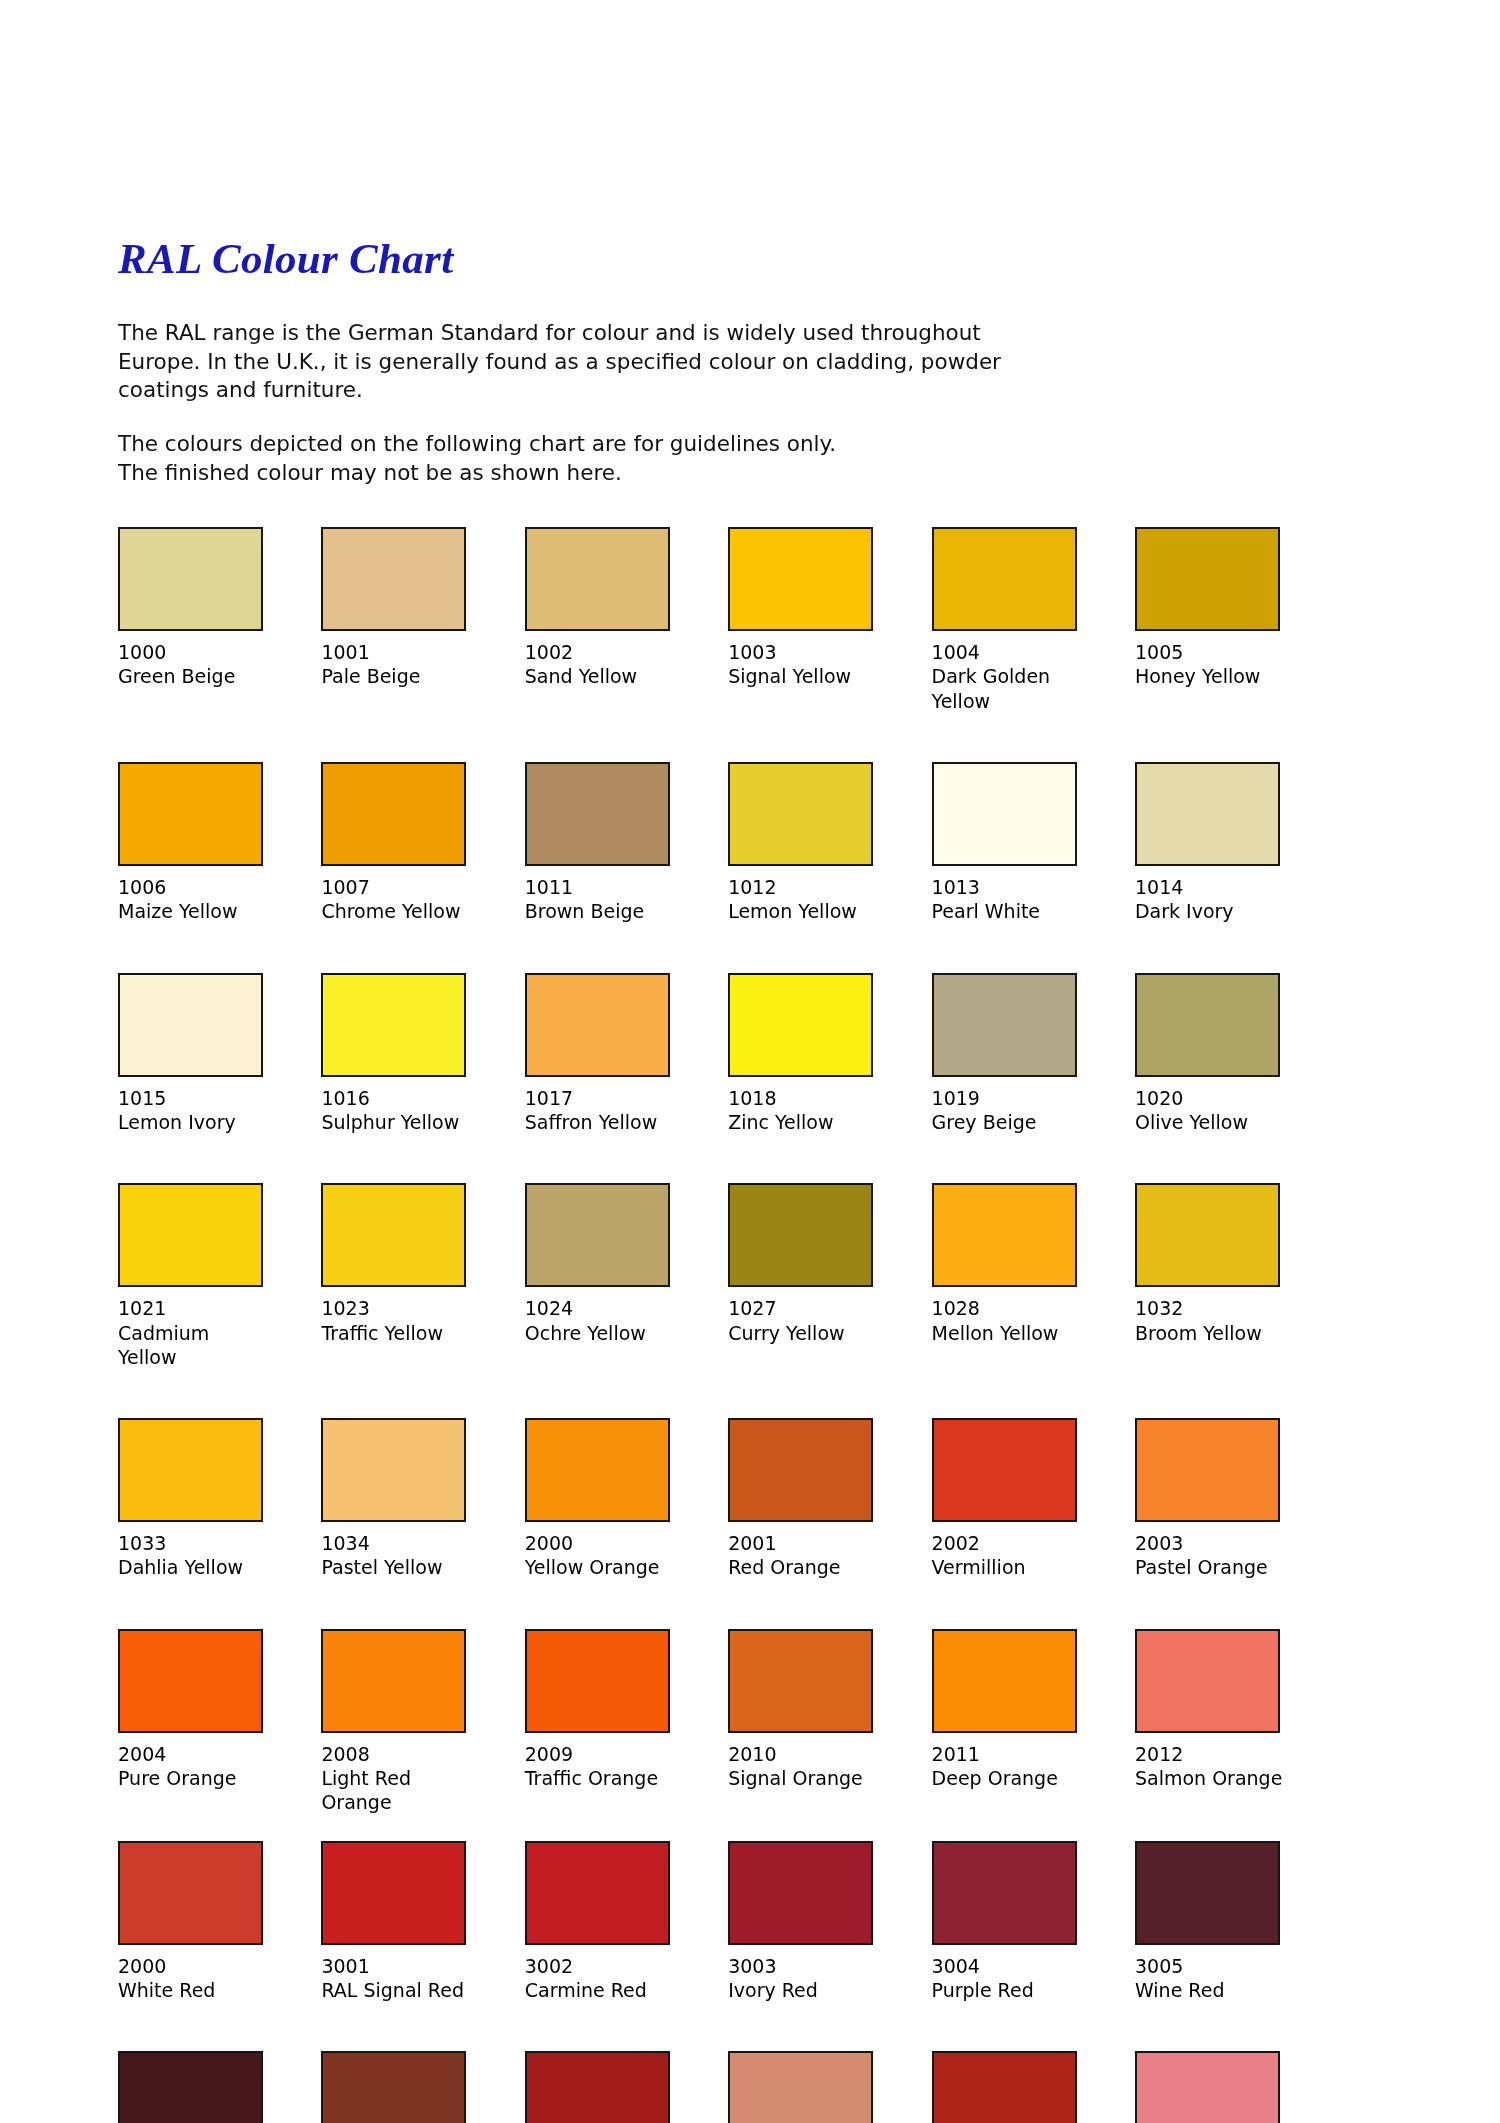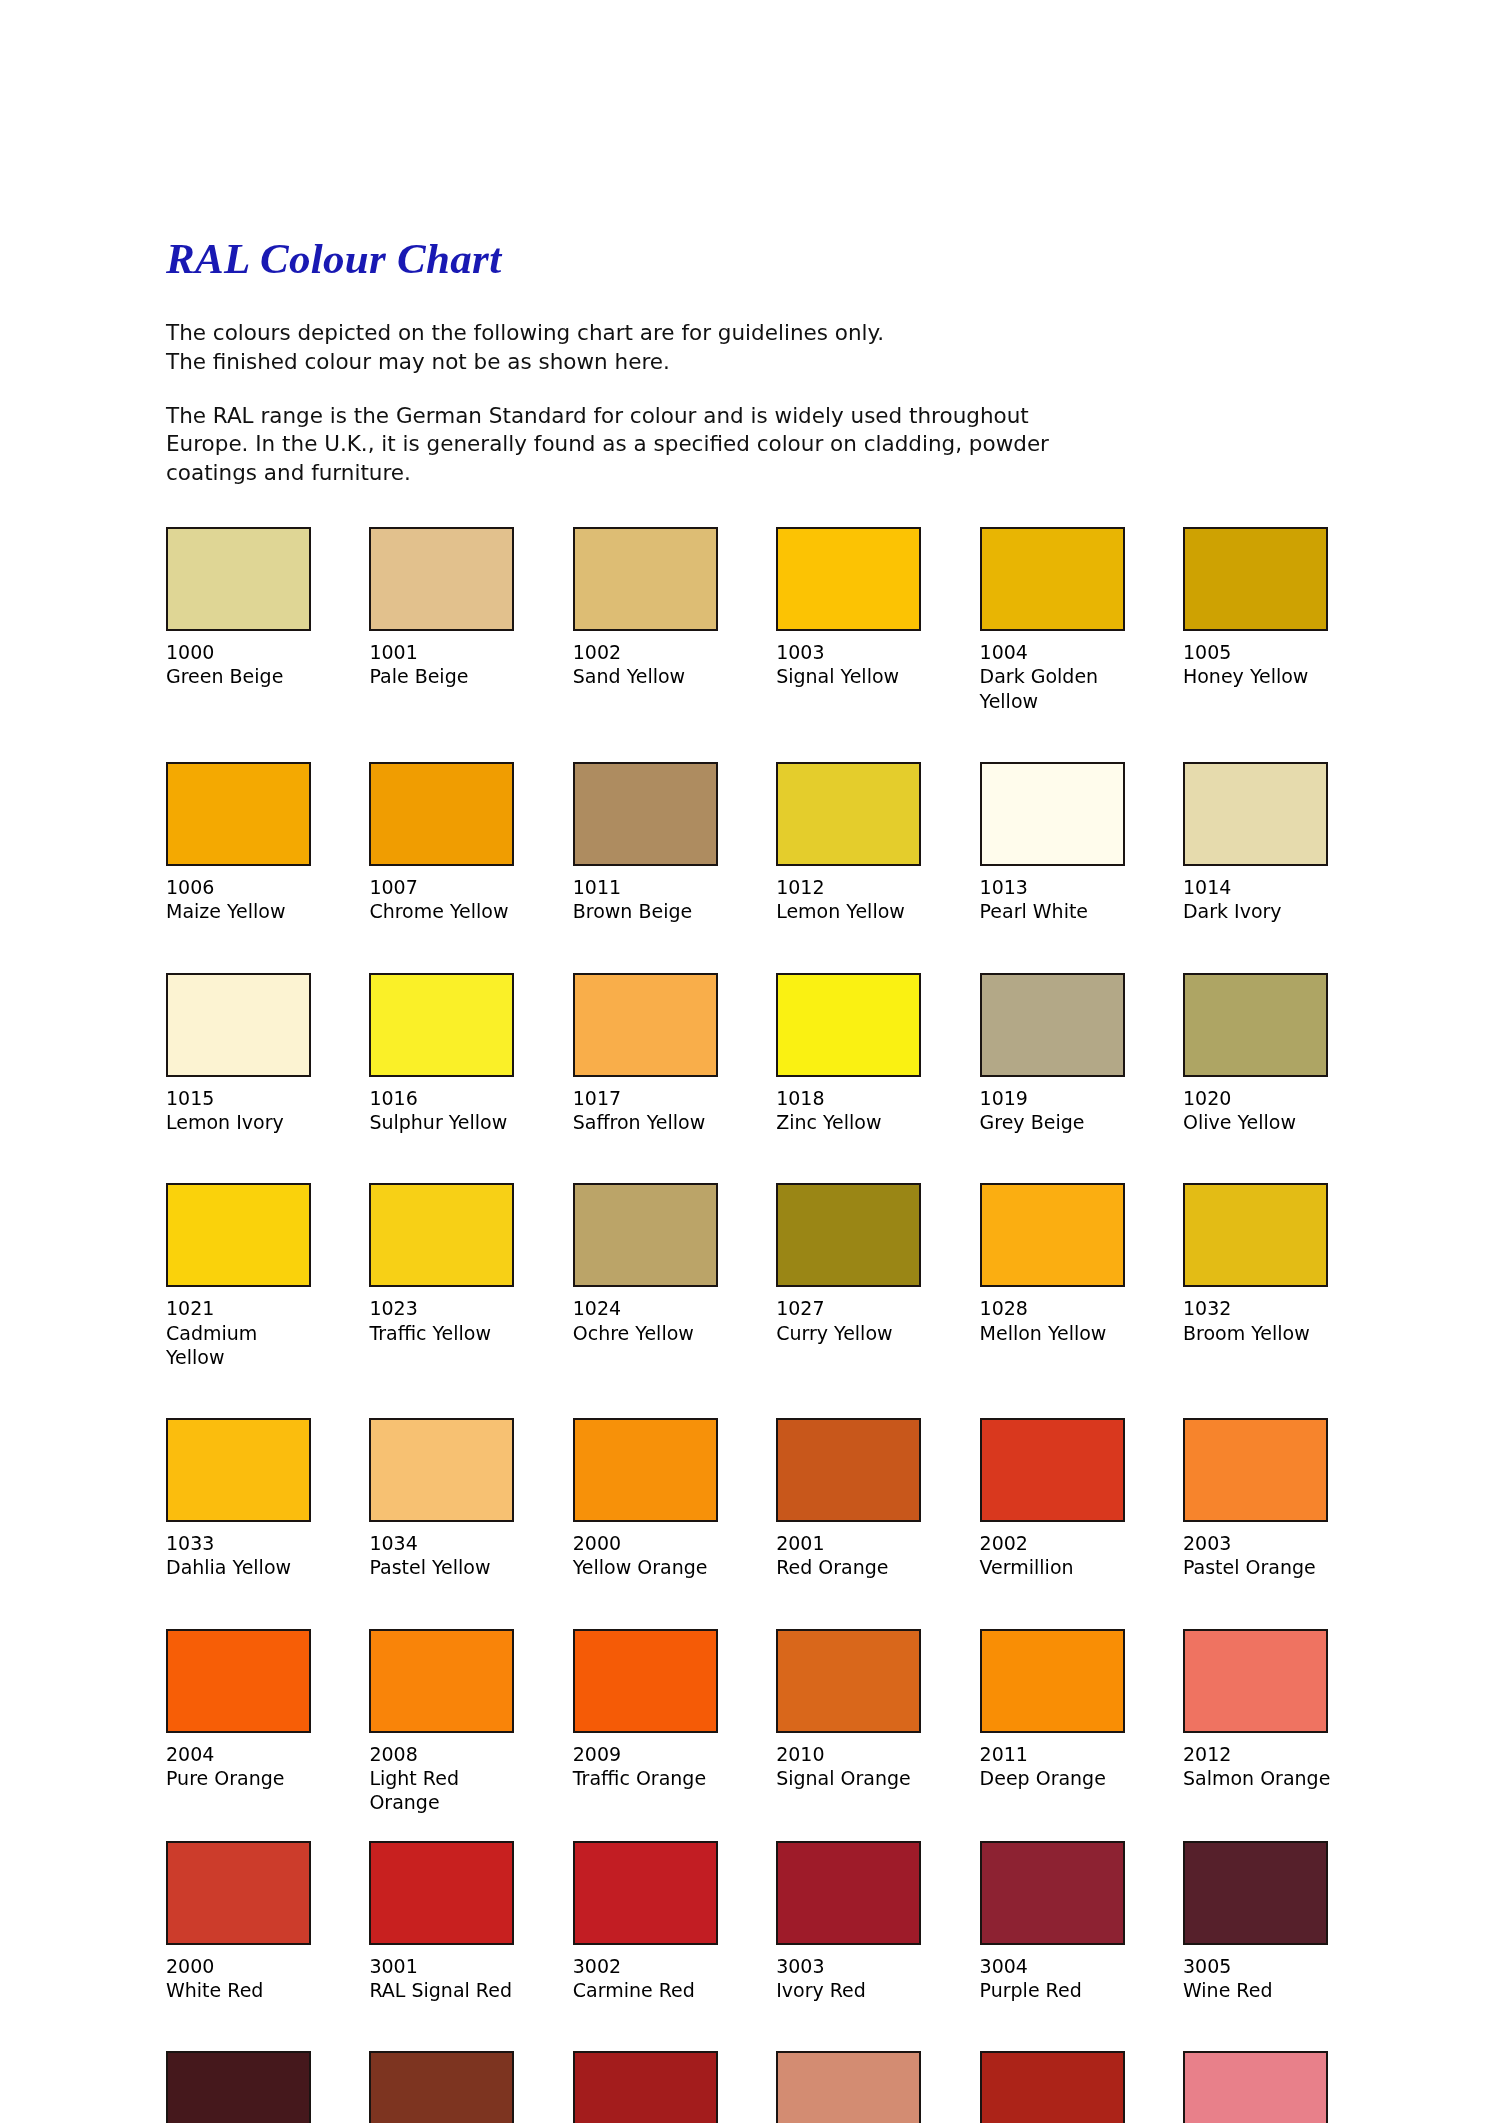--- a/index.html
+++ b/index.html
@@ -15,21 +15,20 @@
     overflow: hidden;
     position: relative;
   }
   .page {
     position: absolute;
     left: 0;
     top: 0;
     width: 1216px;
     height: 2123px;
     background: #ffffff;
-    margin-left: 48px;
   }
   .content {
     position: absolute;
     left: 118px;
     top: 236px;
     width: 930px;
   }
   .page-title {
     font-family: "Liberation Serif", "DejaVu Serif", serif;
     font-style: italic;
@@ -104,25 +103,25 @@
 </style>
 </head>
 <body>
 
 <div class="page">
 
   <div class="content">
     <h1 class="page-title">RAL Colour Chart</h1>
 
     <div class="intro">
+      <p>The RAL range is the German Standard for colour and is widely used throughout Europe. In the U.K., it is generally found as a specified colour on cladding, powder coatings and furniture.</p>
       <p>
         <span>The colours depicted on the following chart are for guidelines only.</span><br>
         <span>The finished colour may not be as shown here.</span>
       </p>
-      <p>The RAL range is the German Standard for colour and is widely used throughout Europe. In the U.K., it is generally found as a specified colour on cladding, powder coatings and furniture.</p>
     </div>
   </div>
 
   <div class="swatch-grid" id="swatch-grid">
       <div class="swatch-row">
         <div class="swatch-cell">
           <div class="swatch-chip" style="background: rgb(223, 214, 149);"></div>
           <div class="swatch-label">1000</div>
           <div class="swatch-name">Green Beige</div>
         </div>

